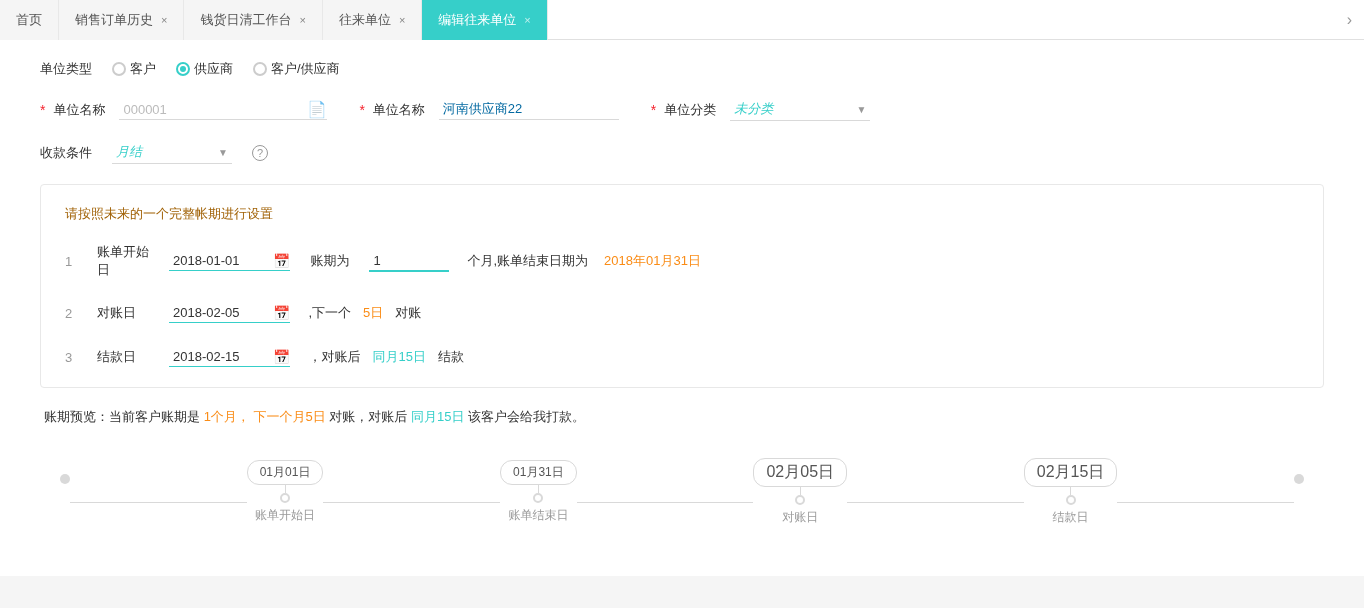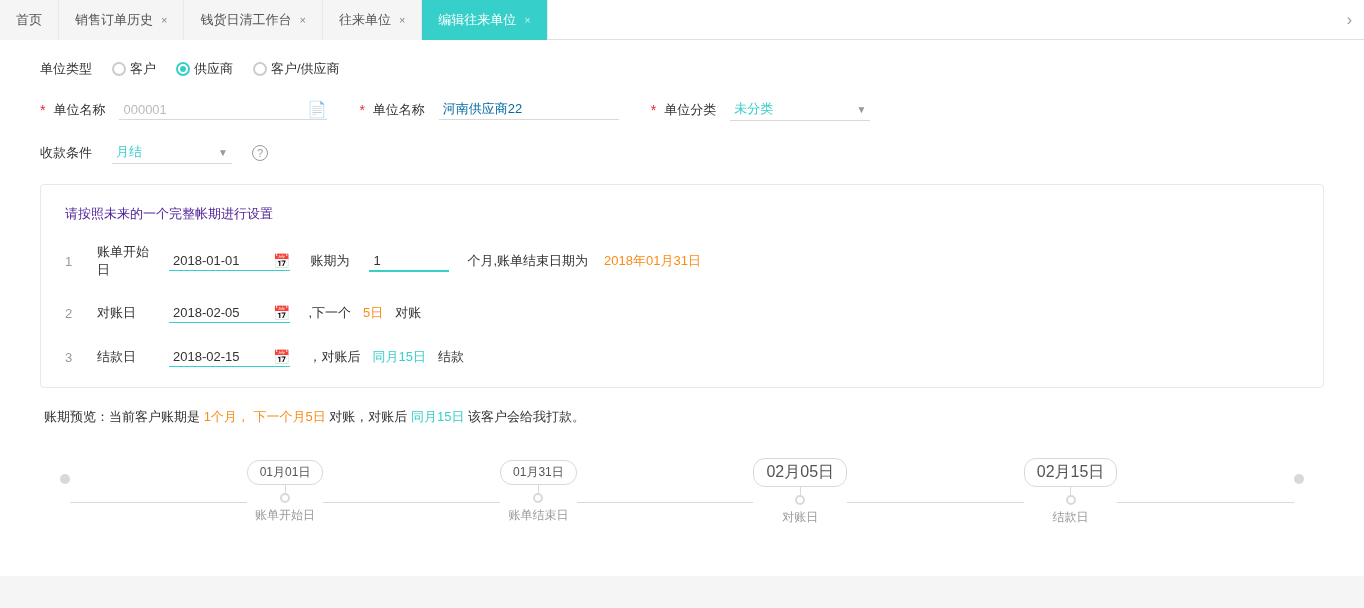--- a/index.html
+++ b/index.html
@@ -103,20 +103,21 @@
       cursor: pointer;
     }
 
     
     .select-wrapper {
       display: flex; align-items: center;
       border-bottom: 1px solid #d9d9d9;
       padding: 2px 4px;
       cursor: pointer;
       min-width: 120px;
+      font-style: italic;
     }
     .select-text { color: #36cfc9; flex: 1; font-size: 13px; }
     .select-arrow { color: #999; font-size: 10px; margin-left: 6px; }
 
     
     .unit-code-wrapper {
       display: flex; align-items: center;
       border-bottom: 1px solid #d9d9d9;
       min-width: 160px;
     }
@@ -134,21 +135,21 @@
       cursor: pointer; margin-left: 8px;
     }
 
     
     .card-box {
       border: 1px solid #e8e8e8;
       border-radius: 4px;
       padding: 20px 24px;
       margin-bottom: 20px;
     }
-    .card-title { font-size: 13px; color: #4c1d95; margin-bottom: 20px; }
+    .card-title { font-size: 13px; color: #a16207; margin-bottom: 20px; }
 
     
     .setting-row {
       display: flex;
       align-items: center;
       margin-bottom: 24px;
       font-size: 13px;
       gap: 12px;
     }
     .setting-row:last-child { margin-bottom: 0; }

